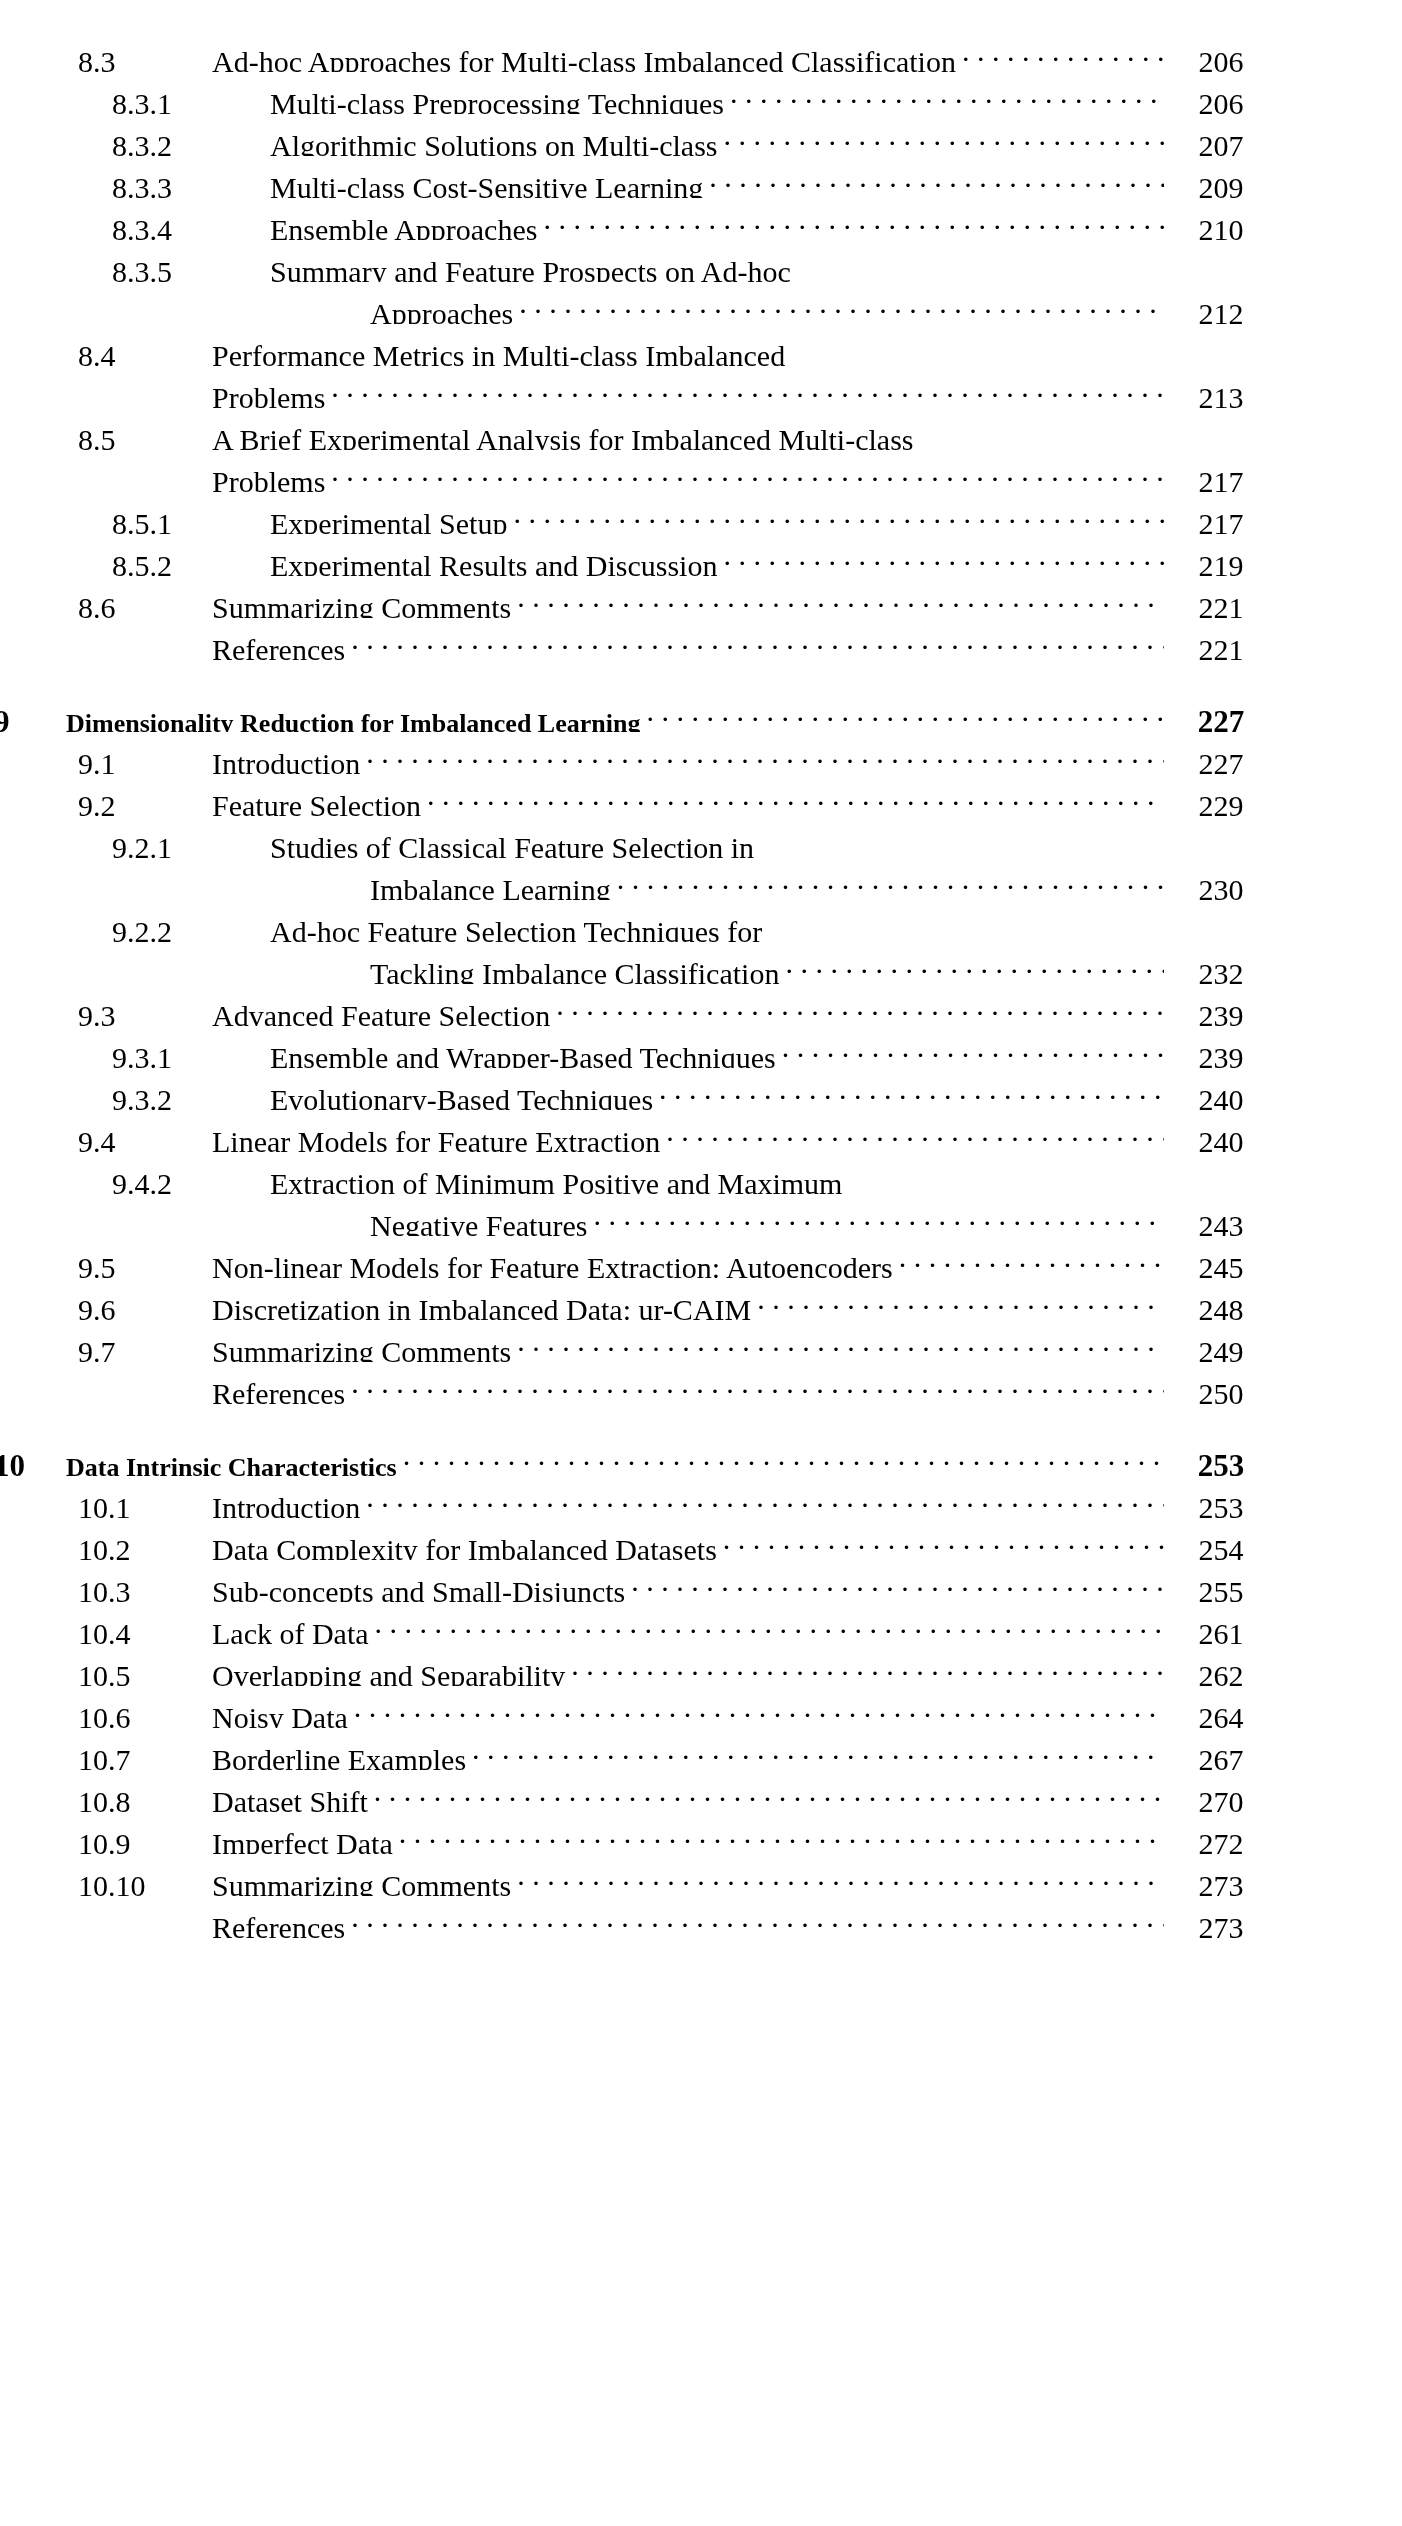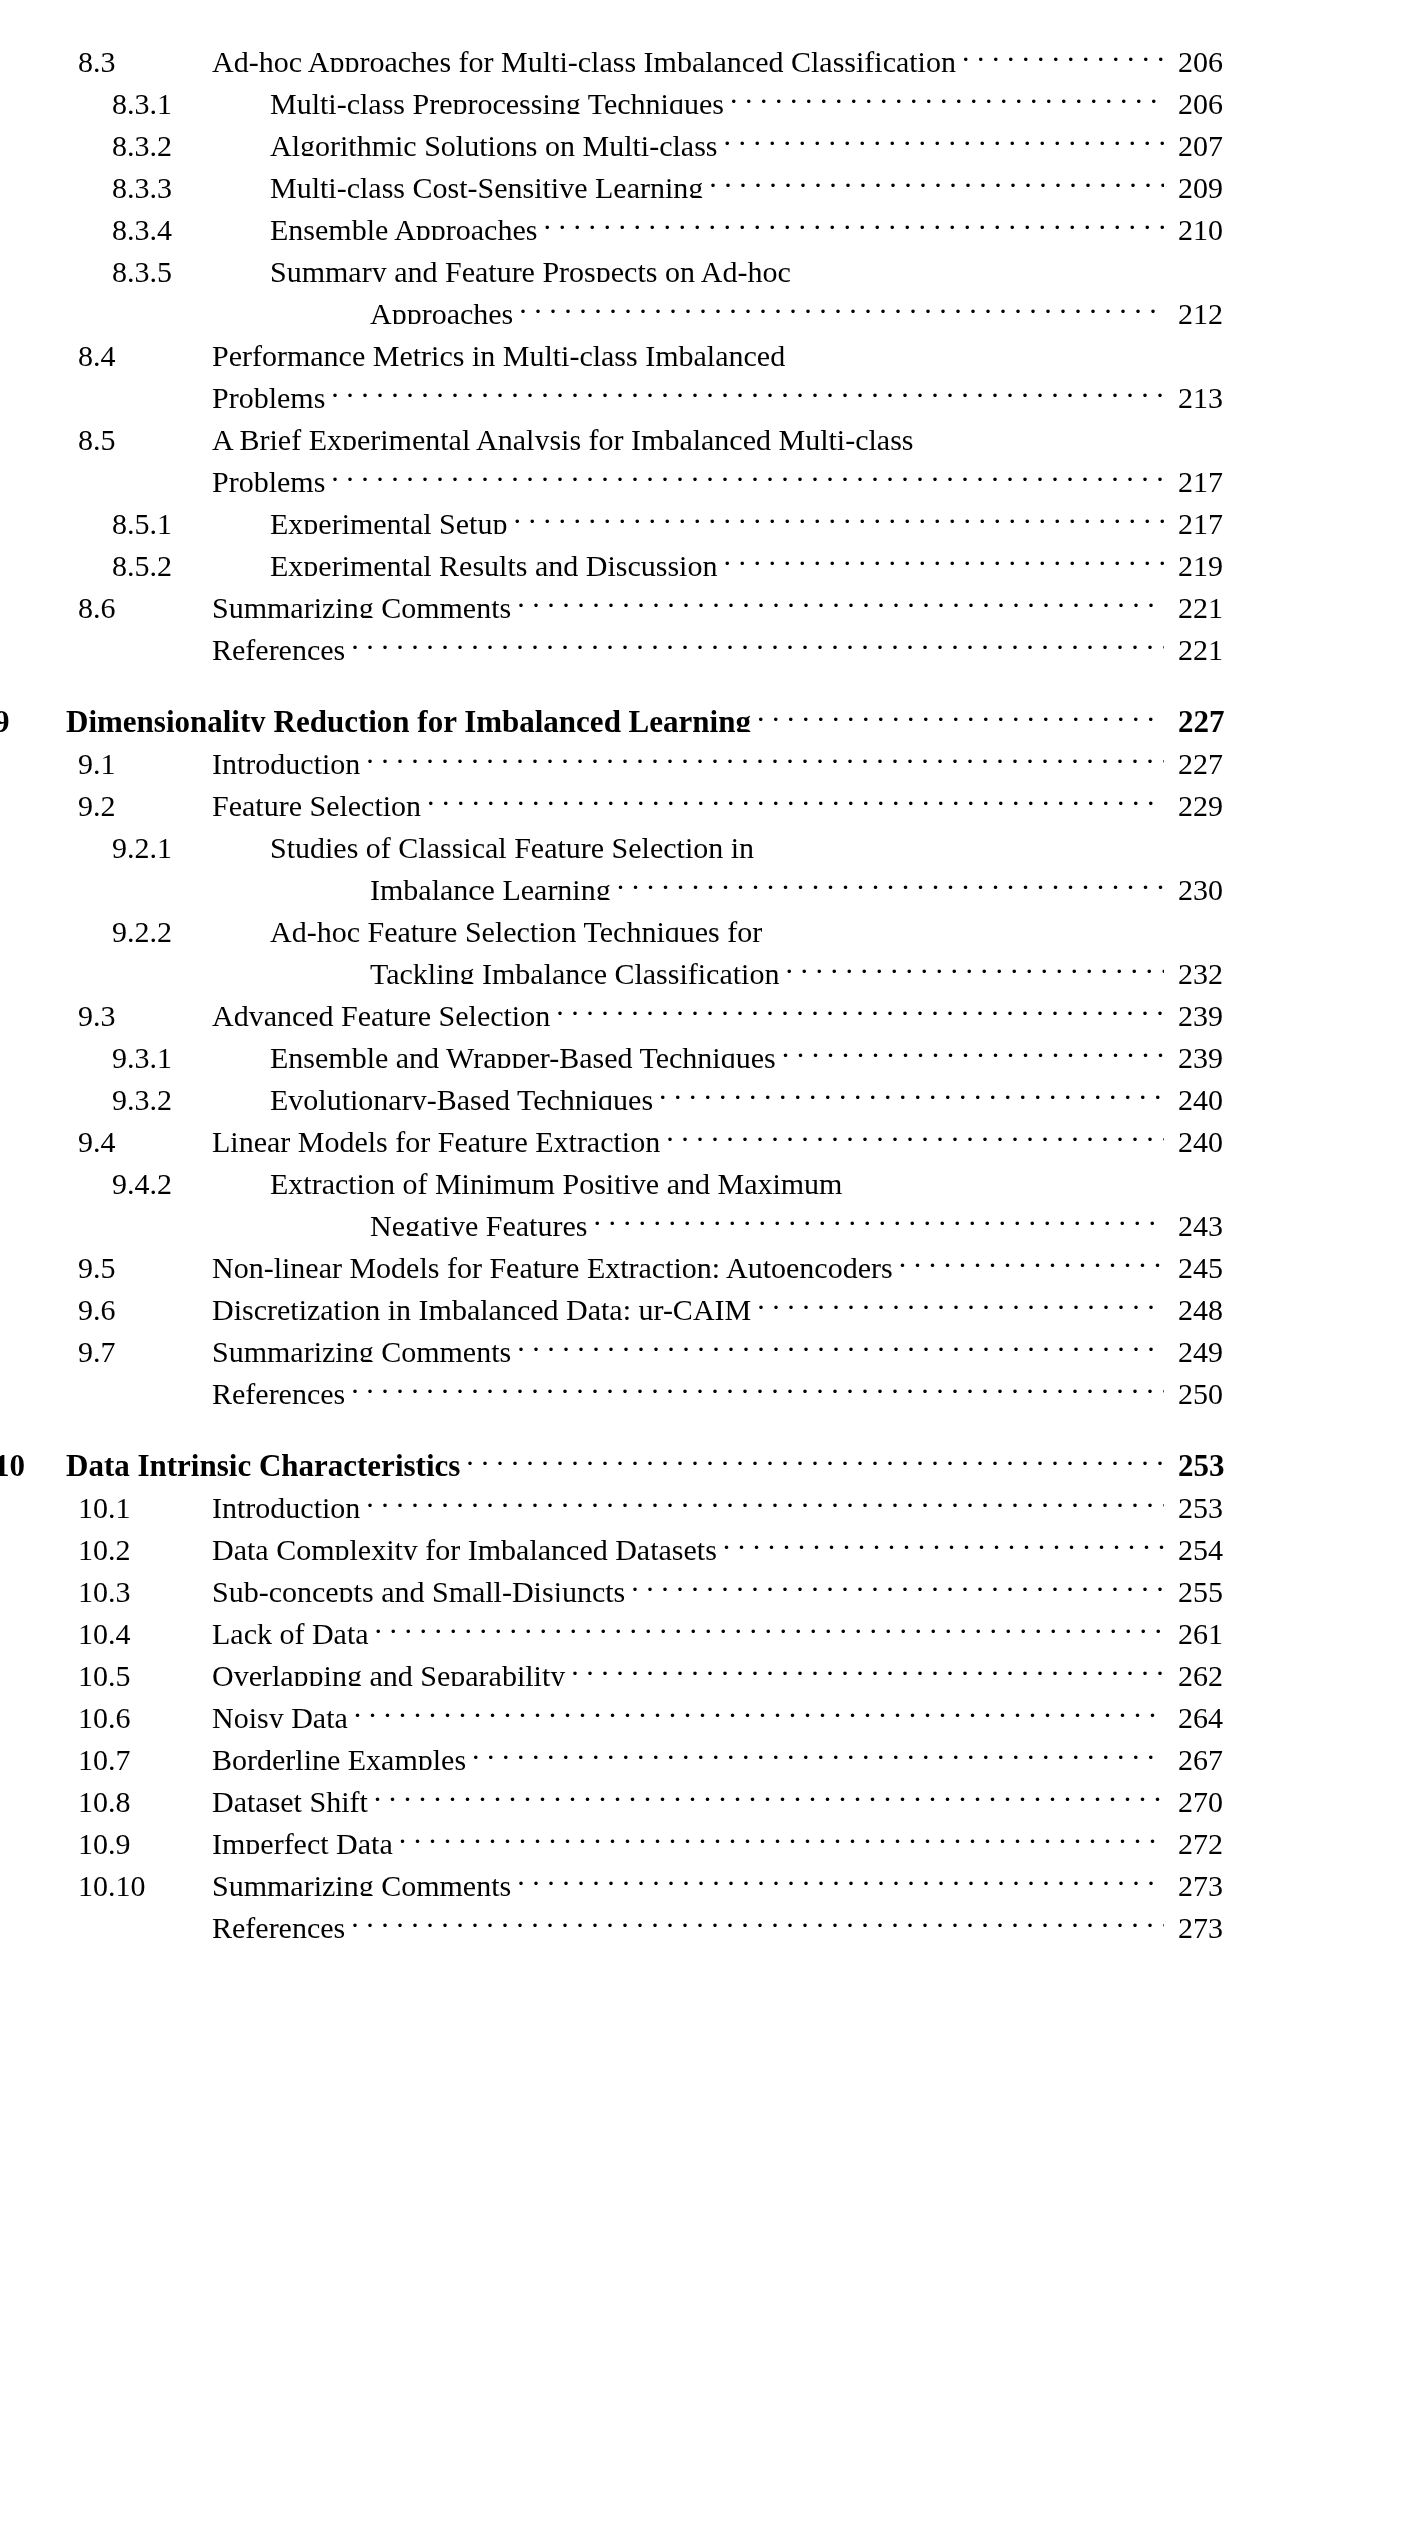--- a/index.html
+++ b/index.html
@@ -62,21 +62,21 @@
     margin-left: 112px;
   }
 
   
   .title {
     flex: 0 0 auto;
     padding-right: 6px;
   }
   .row-chapter .title {
     font-weight: bold;
-    font-size: 31px;
+    font-size: 26px;
     text-align: center;
   }
 
   
   .cont-section  { margin-left: 212px; }
   .cont-sub      { margin-left: 370px; }
 
   
   .leader {
     flex: 1 1 auto;
@@ -94,21 +94,21 @@
     line-height: 42px;
     white-space: nowrap;
   }
   
   .leader.blank::before { content: ""; }
 
   
   .page-num {
     flex: 0 0 auto;
     width: 86px;
-    text-align: left;
+    text-align: center;
     padding-left: 14px;
     font-size: 30px;
   }
   .row-chapter .page-num { font-weight: bold; font-size: 31px; }
   .page-num.empty { visibility: hidden; }
 
   
   .chapter-gap { height: 30px; }
 </style>
 </head>

